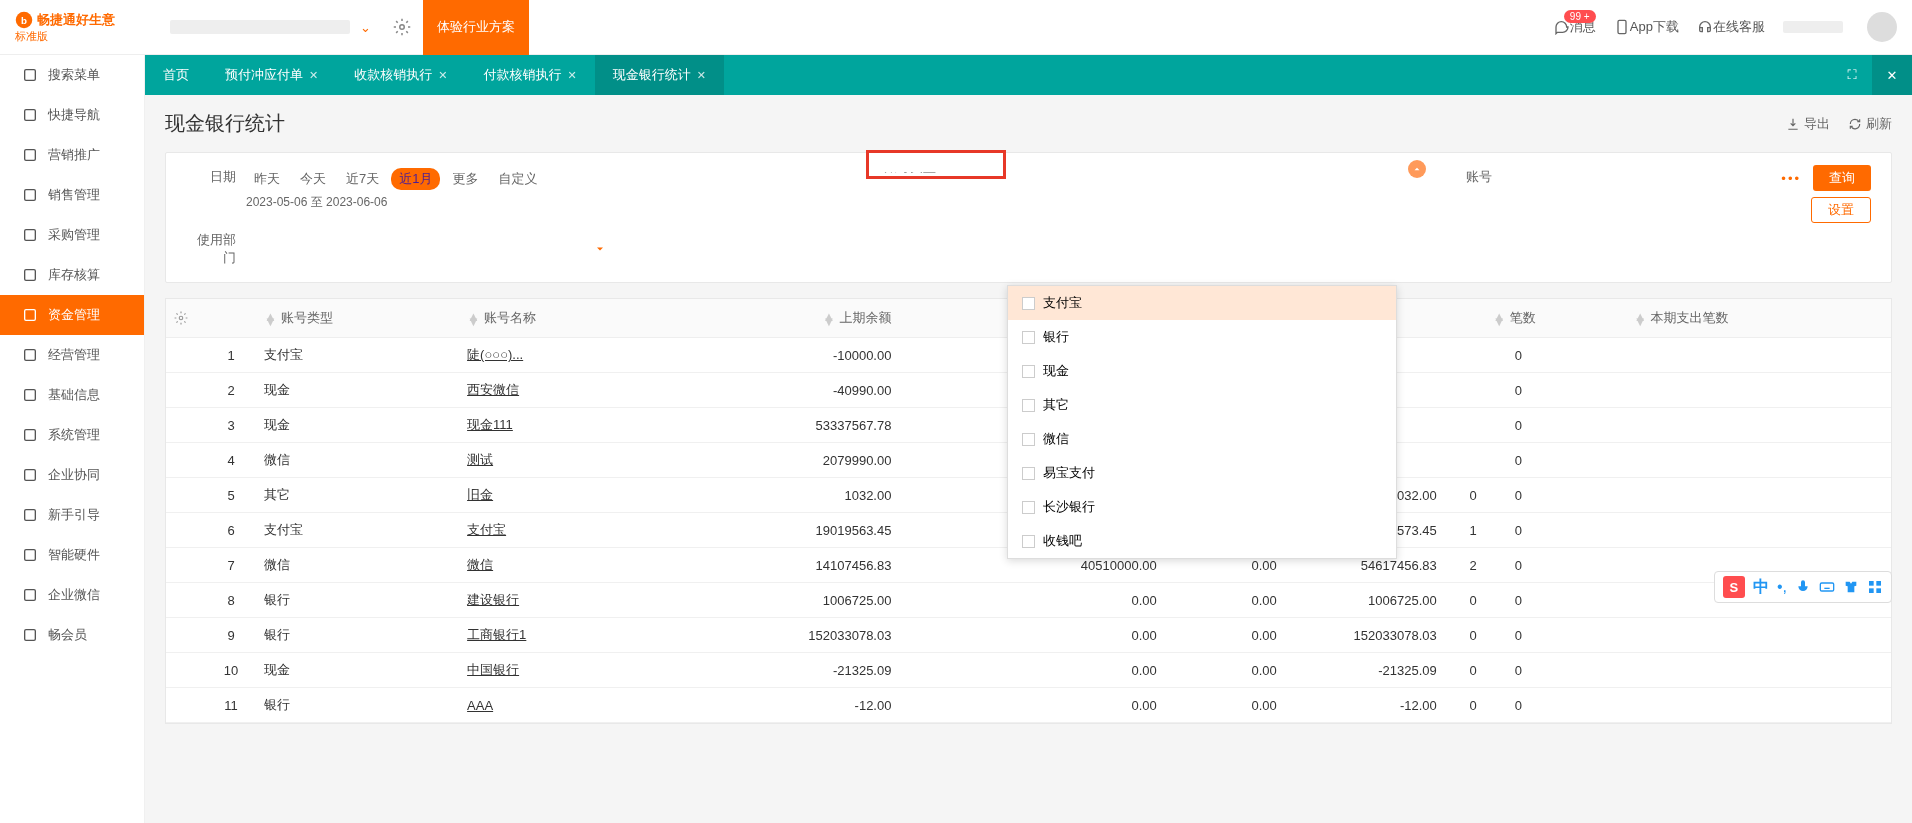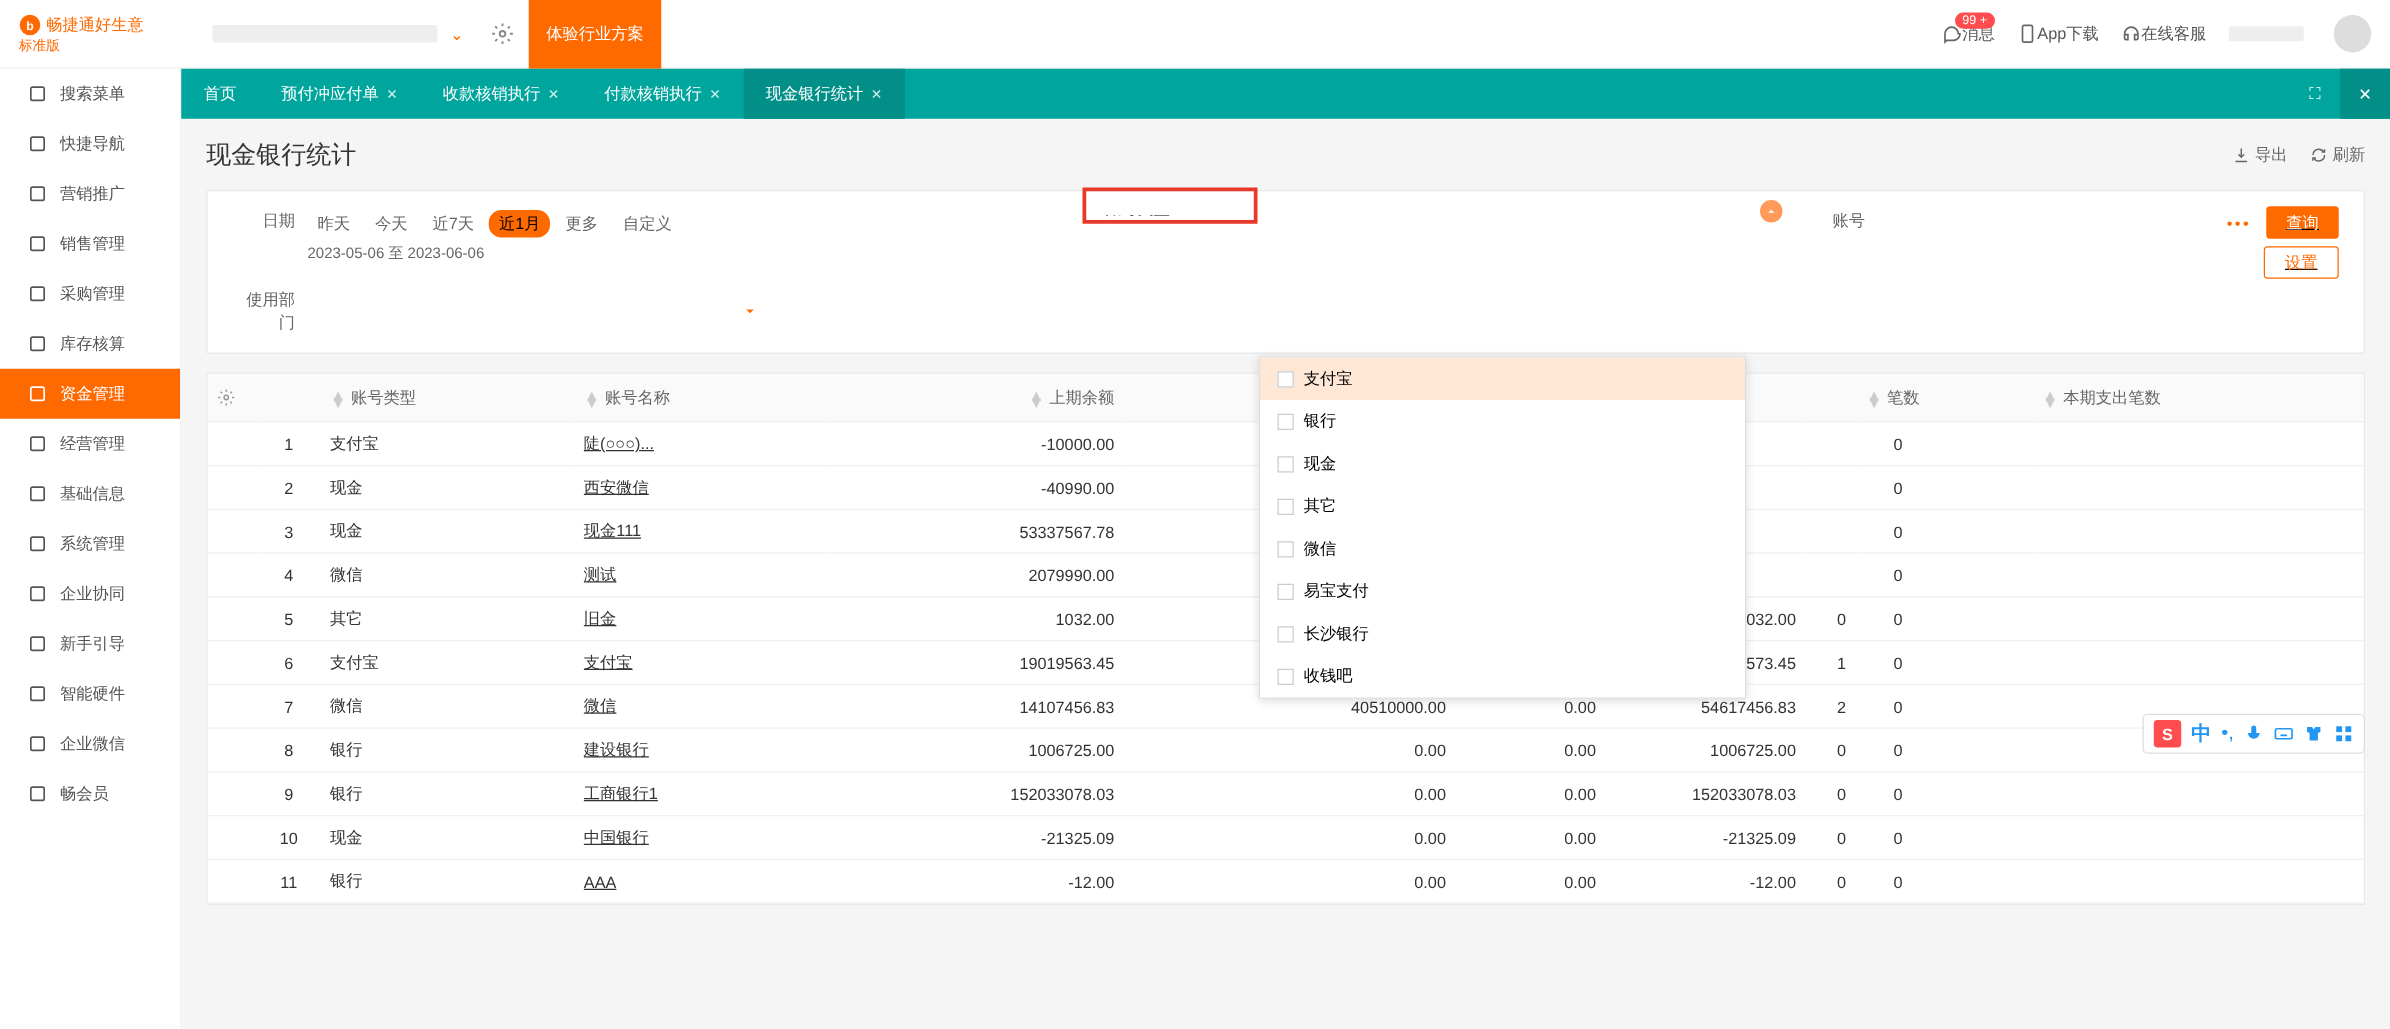--- a/index.html
+++ b/index.html
@@ -38,30 +38,30 @@
 .page-title { font-size:20px; color:#333; }
 .head-actions { display:flex; gap:18px; color:#666; }
 .head-act { display:flex; align-items:center; gap:4px; cursor:pointer; }
 
 .filter-card { background:#fff; border:1px solid #e8e8e8; border-radius:2px; padding:15px 20px; margin-bottom:15px; position:relative; }
 .filter-row { display:flex; align-items:flex-start; }
 .fcol { display:flex; align-items:center; }
 .flabel { color:#666; min-width:60px; text-align:right; padding-right:10px; }
 .date-chips { display:flex; gap:4px; flex-wrap:wrap; }
 .chip { padding:2px 8px; border-radius:10px; color:#666; cursor:pointer; }
-.chip.active { background:#ff6a00; color:#000000; }
+.chip.active { background:#ff6a00; color:#4c1d95; }
 .date-text { color:#666; font-size:12px; margin-top:4px; }
 .dept-select { width:380px; height:28px; border:none; border-bottom:1px solid transparent; display:flex; align-items:center; justify-content:flex-end; color:#ff6a00; cursor:pointer; }
 .type-select { position:relative; width:400px; }
 .type-input-wrap { border:3px solid #e73828; padding:4px 6px; display:flex; align-items:center; width:140px; position:absolute; right:0; top:-18px; }
 .type-input { border:none; outline:none; width:100%; }
 .type-label { position:absolute; right:70px; top:-10px; color:#555; }
 .type-toggle { position:absolute; right:-420px; top:-8px; width:18px; height:18px; background:#ff9a5a; border-radius:50%; display:flex; align-items:center; justify-content:center; color:#fff; font-size:10px; cursor:pointer; }
 .acct-label { color:#666; margin-left:460px; }
-.action-col { position:absolute; right:20px; top:12px; display:flex; flex-direction:column; gap:6px; align-items:flex-end;text-decoration:underline; }
+.action-col { position:absolute; right:20px; top:12px; display:flex; flex-direction:column; gap:6px; align-items:flex-end; }
 .dots { color:#ff6a00; letter-spacing:2px; position:absolute; right:90px; top:18px; cursor:pointer; }
 .btn-search { background:#ff6a00; color:#fff; border:none; padding:4px 16px; border-radius:3px; cursor:pointer; }
 .btn-set { background:#fff; color:#ff6a00; border:1px solid #ff6a00; padding:3px 16px; border-radius:3px; cursor:pointer; }
 
 .dropdown { position:absolute; left:862px; top:230px; width:390px; background:#fff; border:1px solid #ddd; box-shadow:0 2px 8px rgba(0,0,0,0.15); z-index:100; max-height:290px; overflow-y:auto; }
 .dd-item { padding:8px 14px; display:flex; align-items:center; gap:8px; cursor:pointer; }
 .dd-item.hover { background:#ffe7d6; }
 .dd-check { width:13px; height:13px; border:1px solid #ccc; background:#fff; }
 .dropdown::-webkit-scrollbar { width:16px; }
 .dropdown::-webkit-scrollbar-track { background:#f0f0f0; }
@@ -86,21 +86,21 @@
 </head>
 <body>
 
 <div class="topbar">
   <div class="logo-area">
     <div class="logo-row">
       <svg width="18" height="18" viewBox="0 0 24 24">
           <circle cx="12" cy="12" r="11" fill="#ff6a00"></circle>
           <text x="12" y="17" text-anchor="middle" fill="#fff" font-size="14" font-weight="bold">b</text>
         </svg>
-      <span style="color:#ff6a00;font-weight:400">畅捷通好生意</span>
+      <span style="color:#ff6a00;font-weight:700">畅捷通好生意</span>
     </div>
     <span class="logo-sub">标准版</span>
   </div>
   <div class="company-select">
     <span style="width:180px;height:14px;background:#eee;border-radius:2px;display:inline-block"></span>
     <span class="chev">⌄</span>
   </div>
   <span class="gear-icon">
     <svg width="18" height="18" viewBox="0 0 24 24" fill="none" stroke="#888" stroke-width="2">
         <circle cx="12" cy="12" r="3"></circle>

